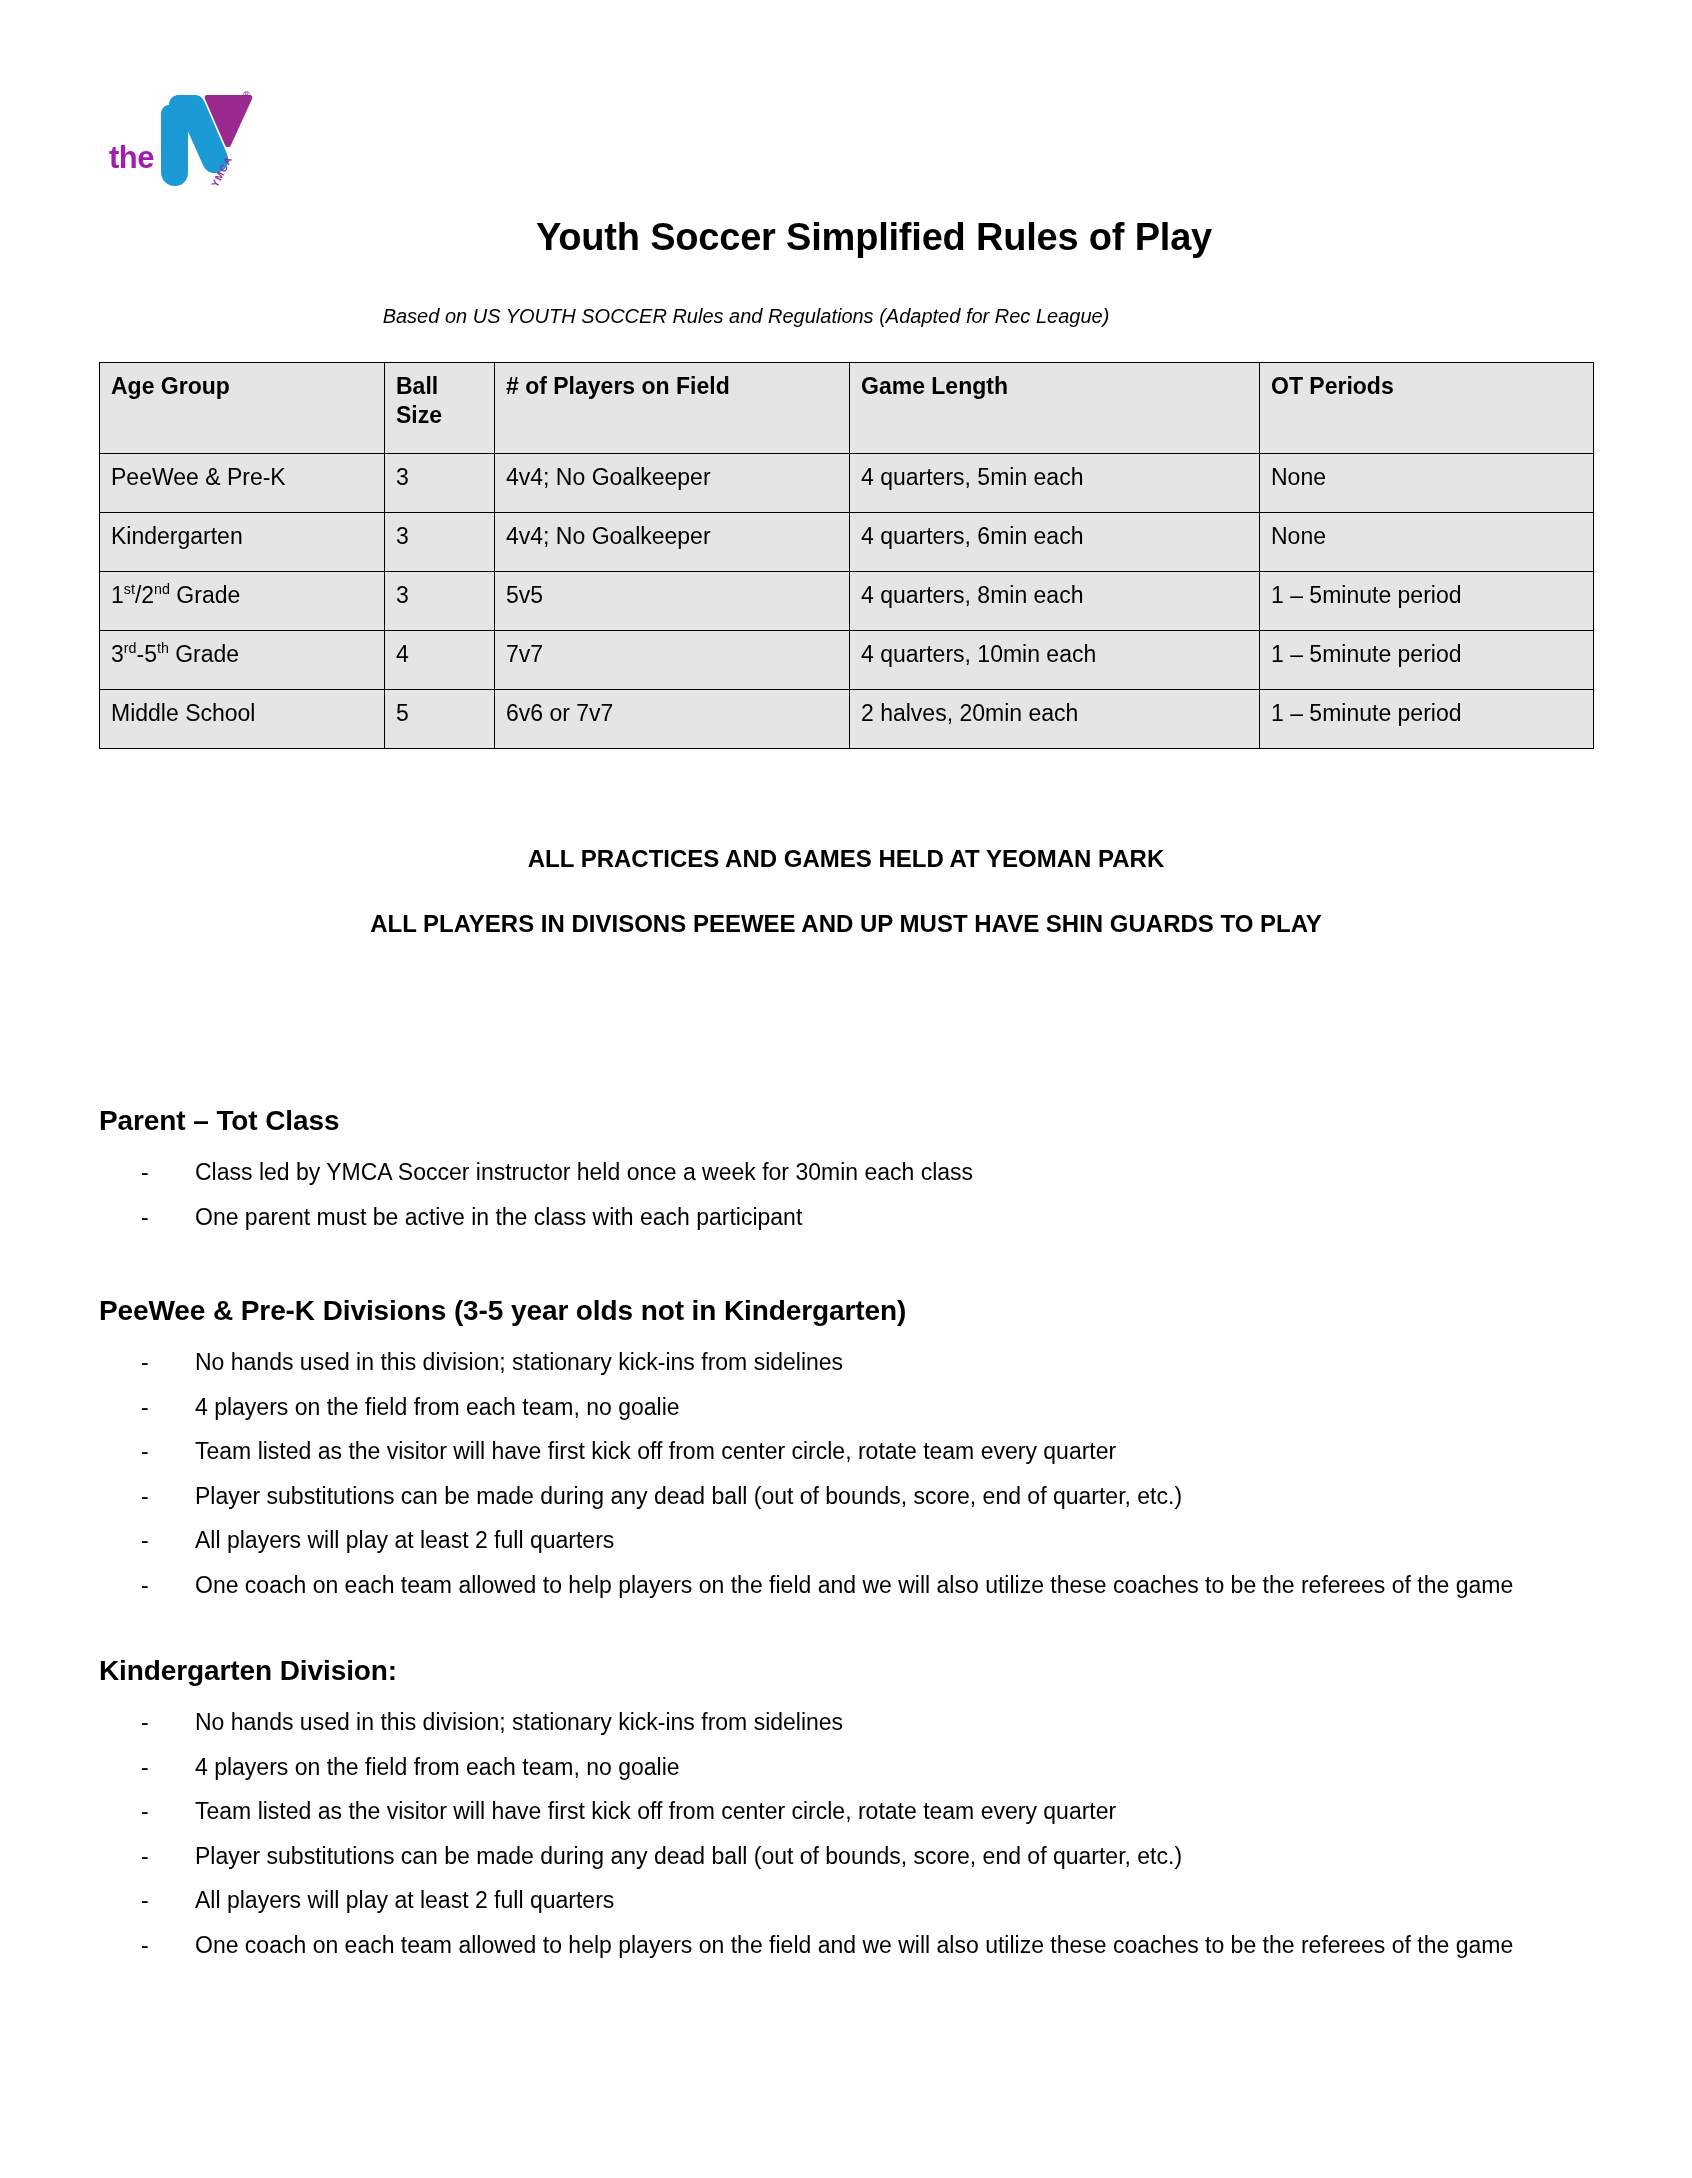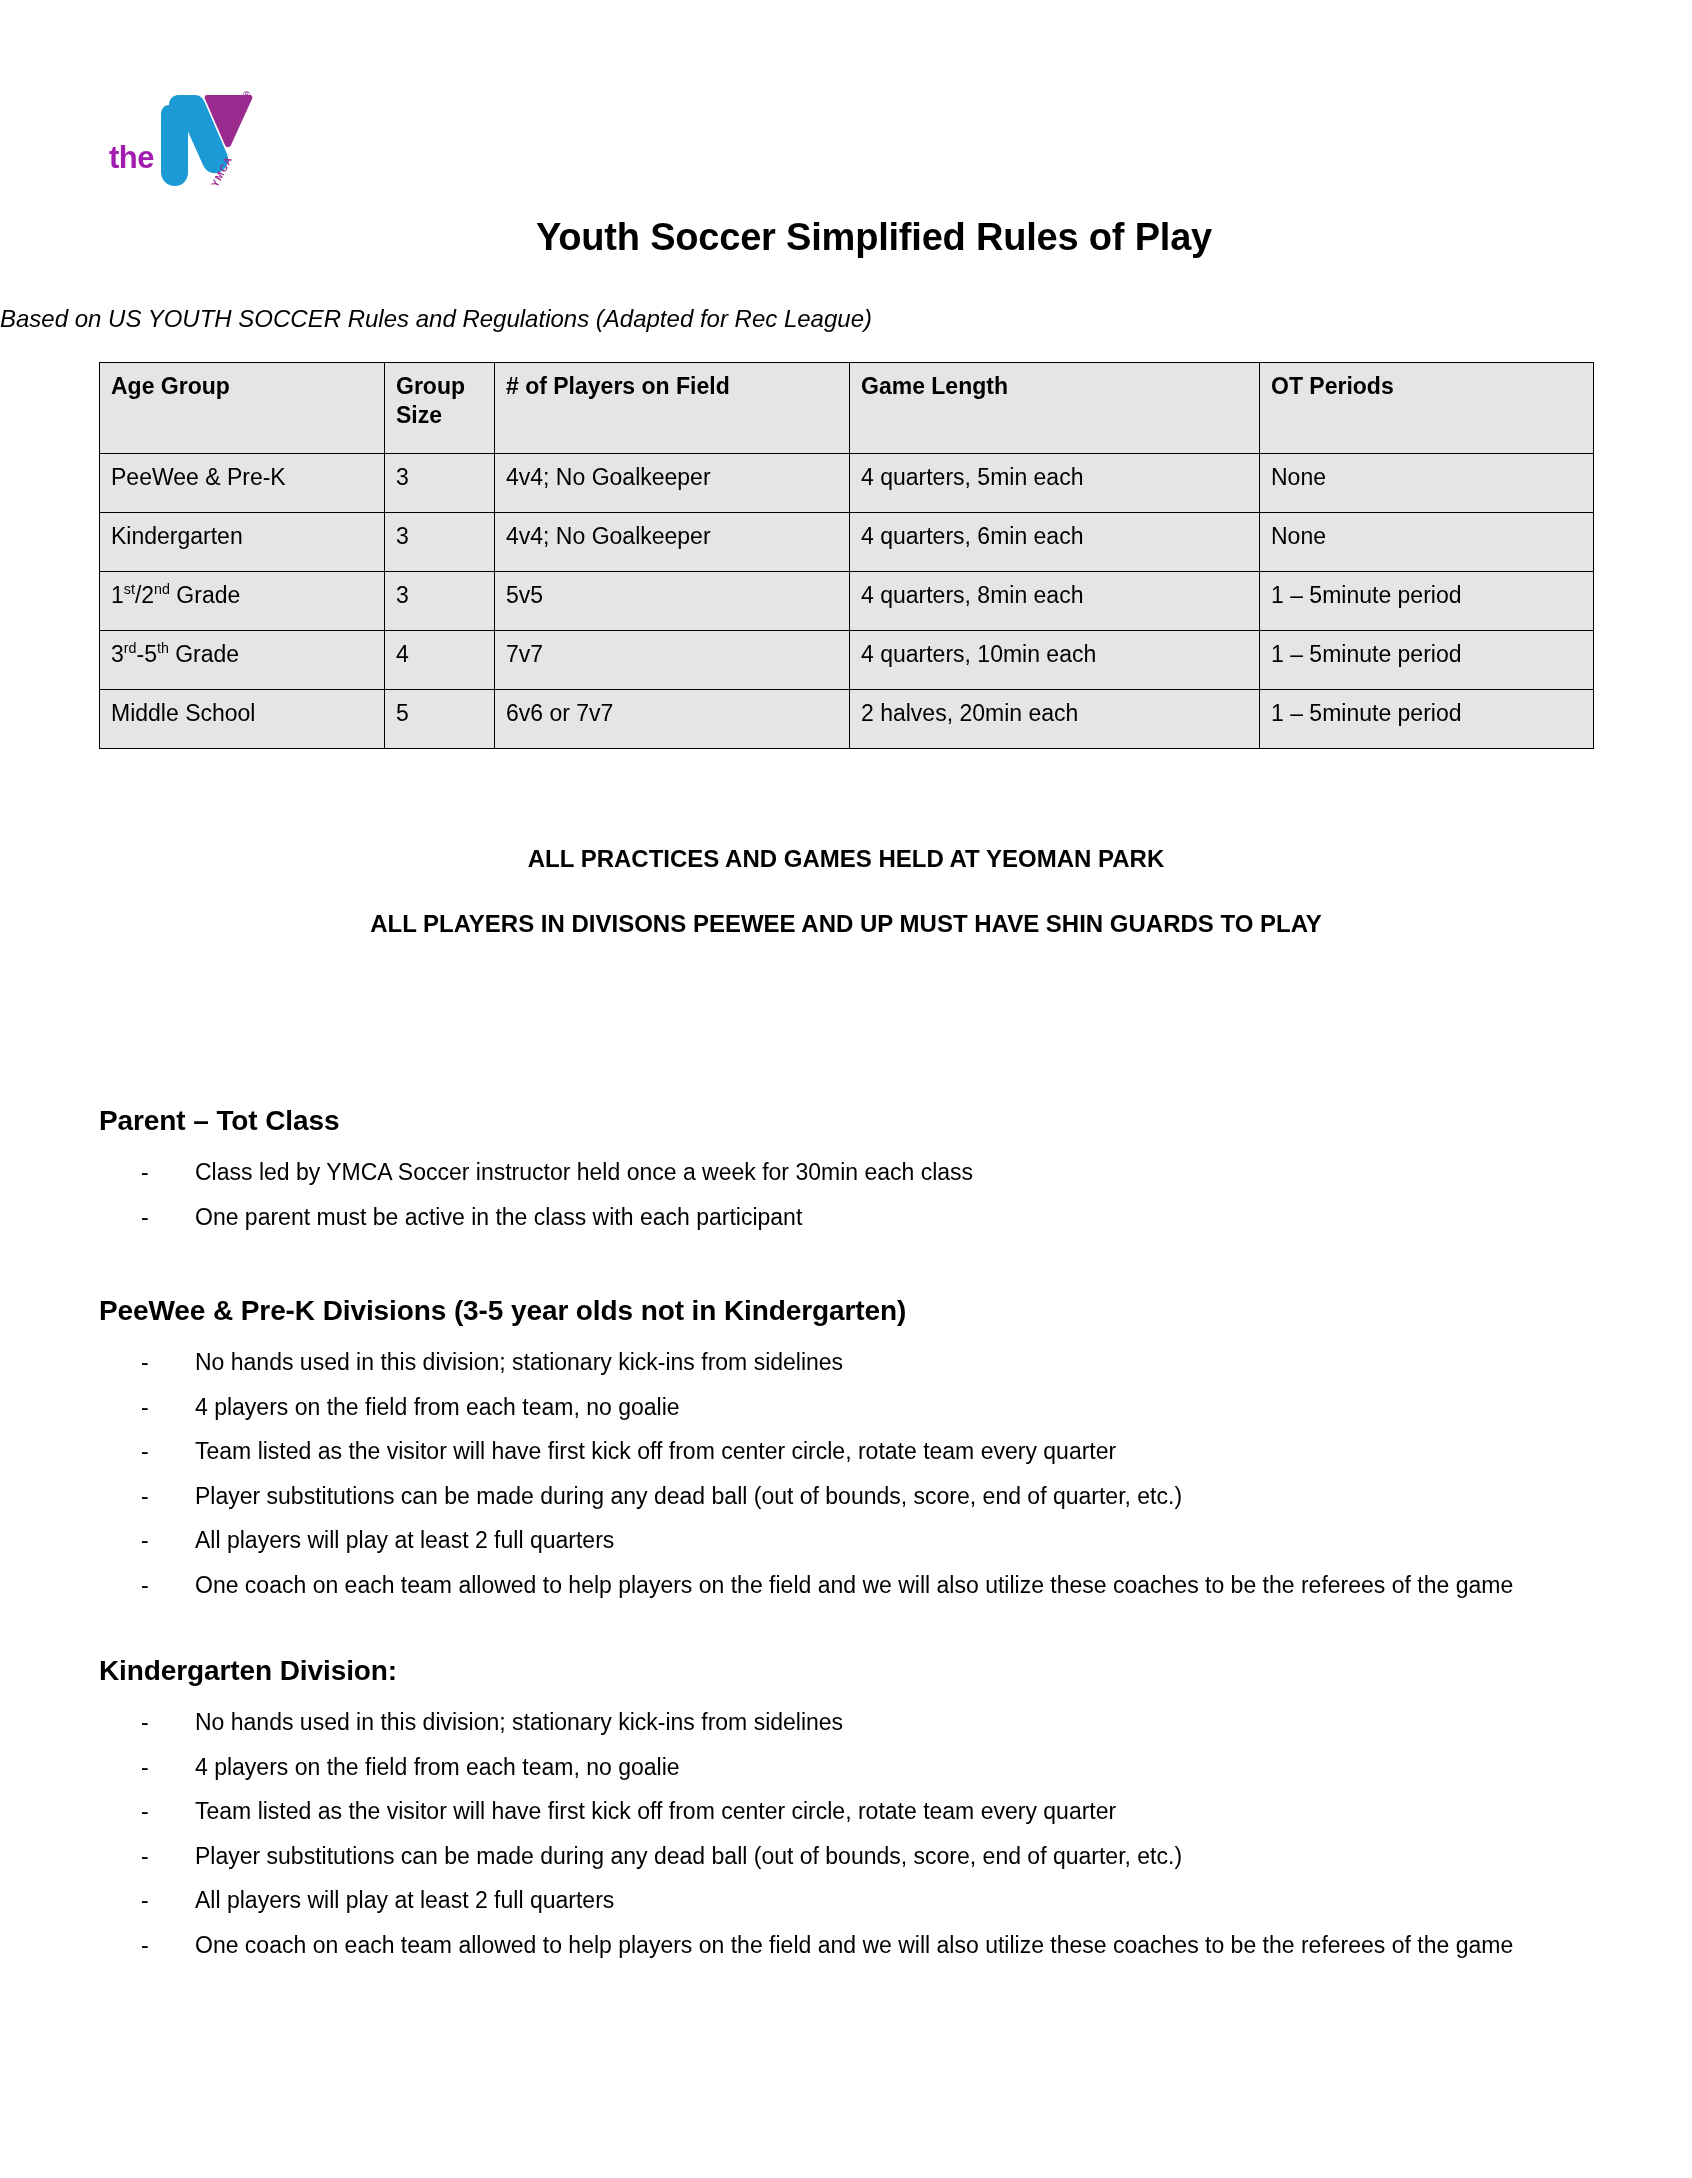--- a/index.html
+++ b/index.html
@@ -65,22 +65,22 @@
     font-size: 38px;
     font-weight: bold;
     letter-spacing: -0.2px;
     padding-left: 28px;
   }
   .doc-subtitle {
     position: absolute;
     left: 0;
     top: 305px;
     width: 1492px;
-    text-align: left;
-    font-size: 24px;
+    text-align: center;
+    font-size: 20px;
     font-style: italic;
   }
 
   
   .rules-table {
     position: absolute;
     left: 99px;
     top: 362px;
     width: 1494px;
     border-collapse: collapse;
@@ -186,21 +186,21 @@
     <colgroup>
       <col class="col-age">
         <col class="col-ball">
         <col class="col-play">
         <col class="col-len">
         <col class="col-ot">
     </colgroup>
     <thead>
       <tr>
         <th>Age Group</th>
-        <th>Group Size</th>
+        <th>Ball Size</th>
         <th># of Players on Field</th>
         <th>Game Length</th>
         <th>OT Periods</th>
       </tr>
     </thead>
     <tbody>
       <tr>
         <td>PeeWee &amp; Pre-K</td>
         <td>3</td>
         <td>4v4; No Goalkeeper</td>

